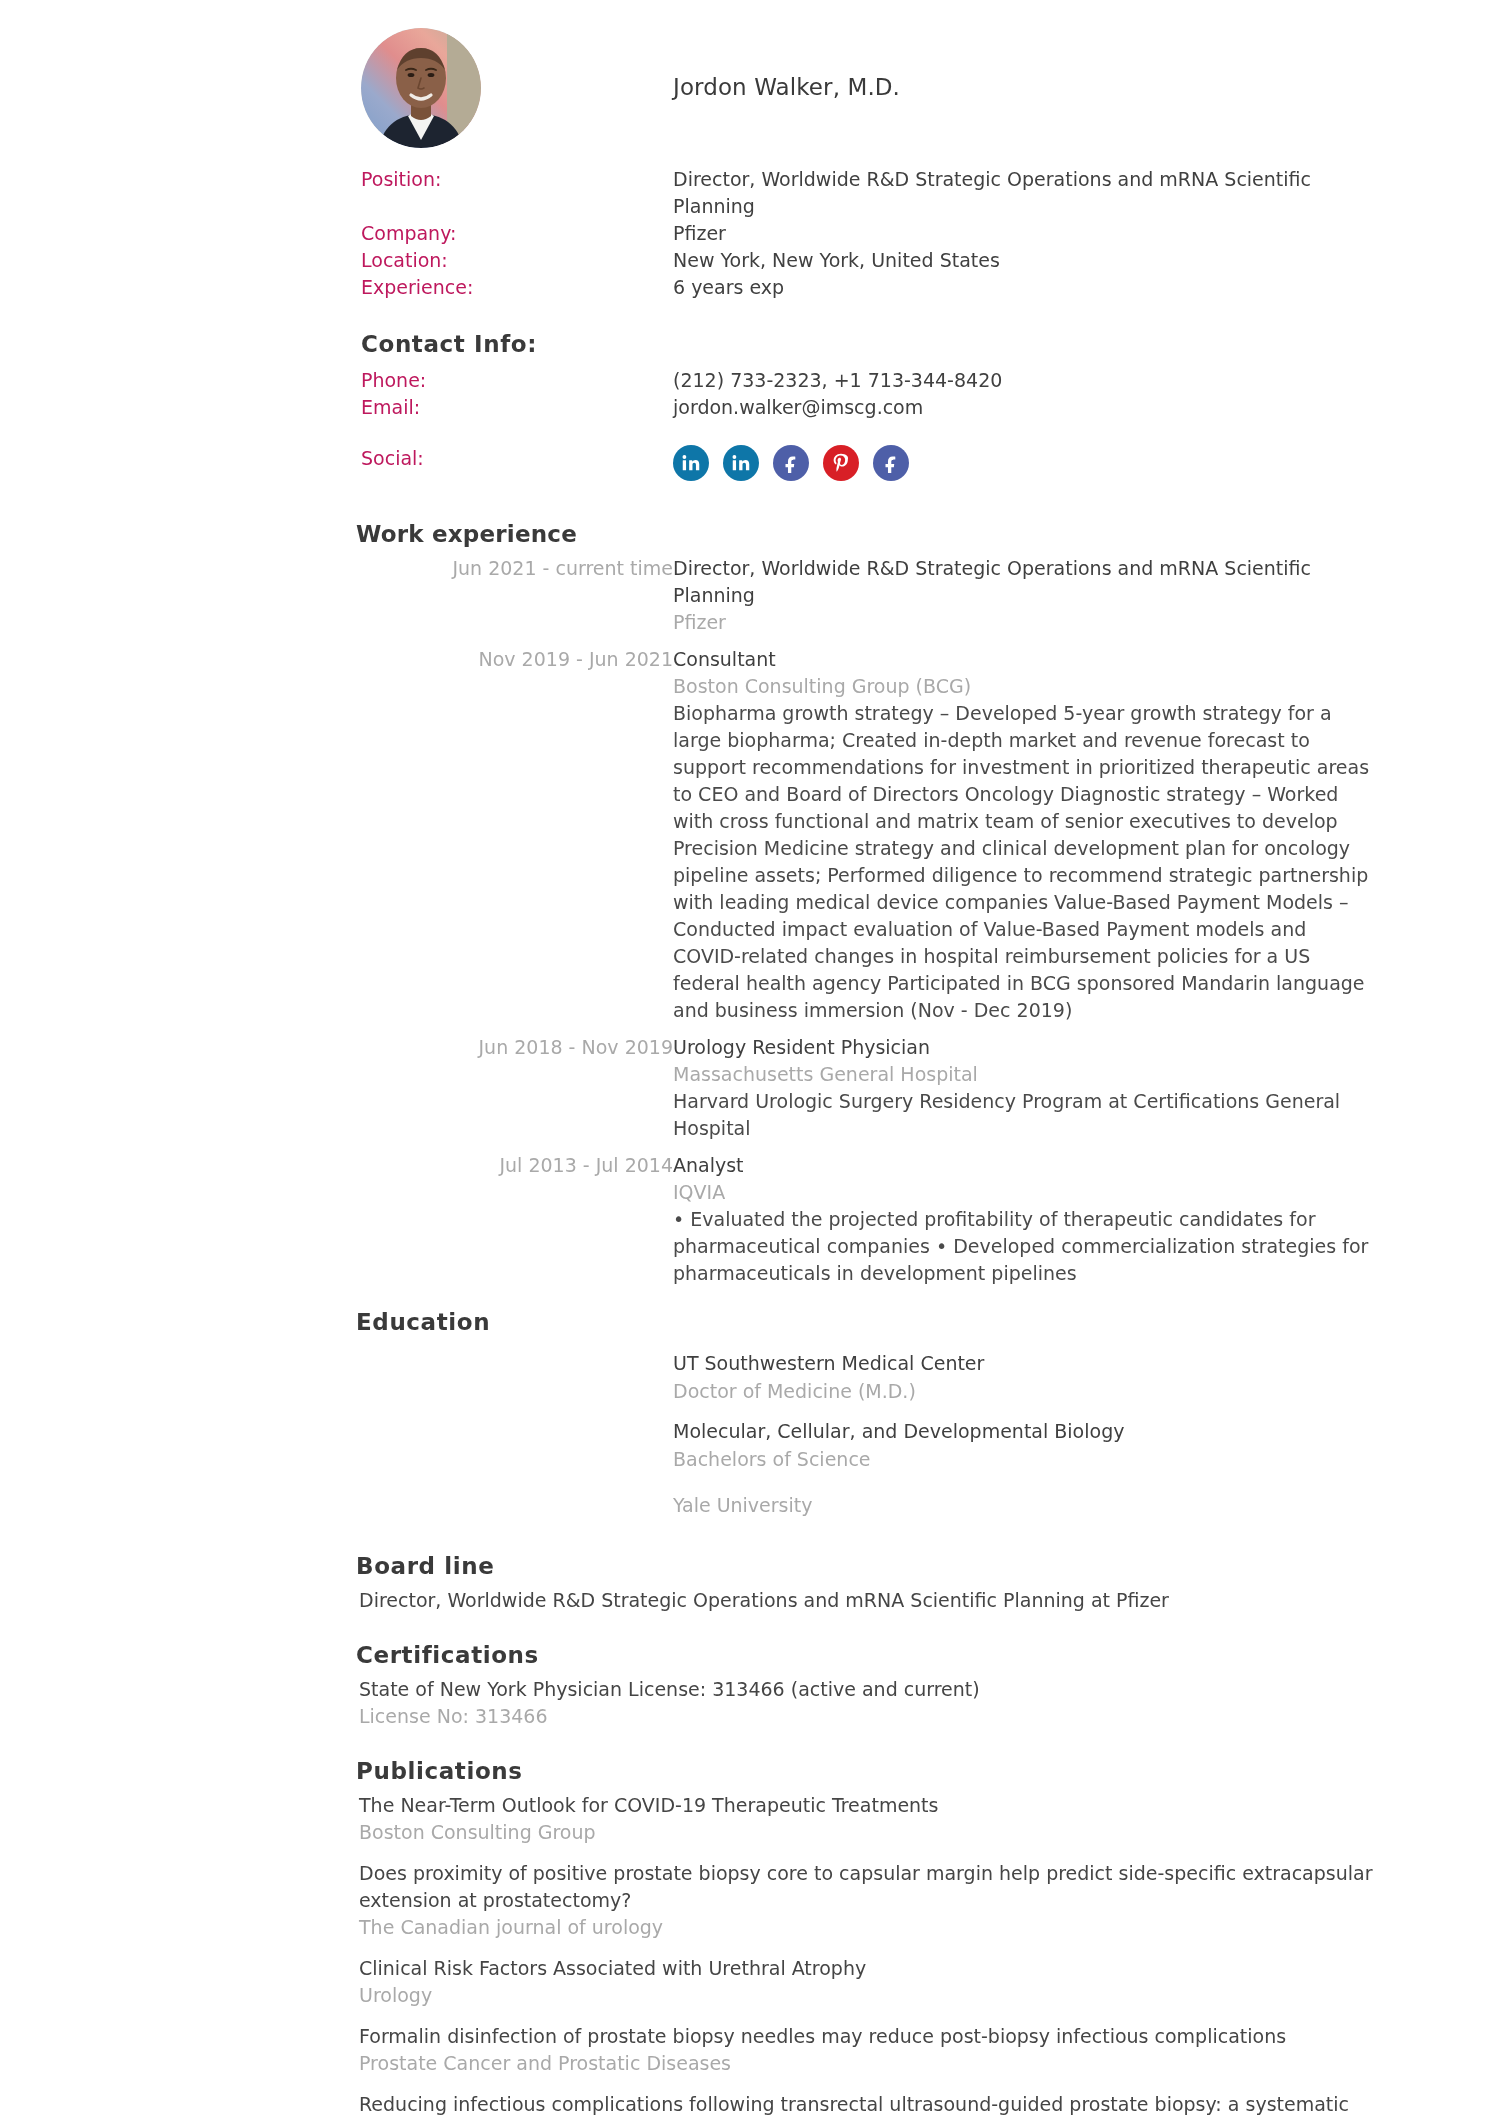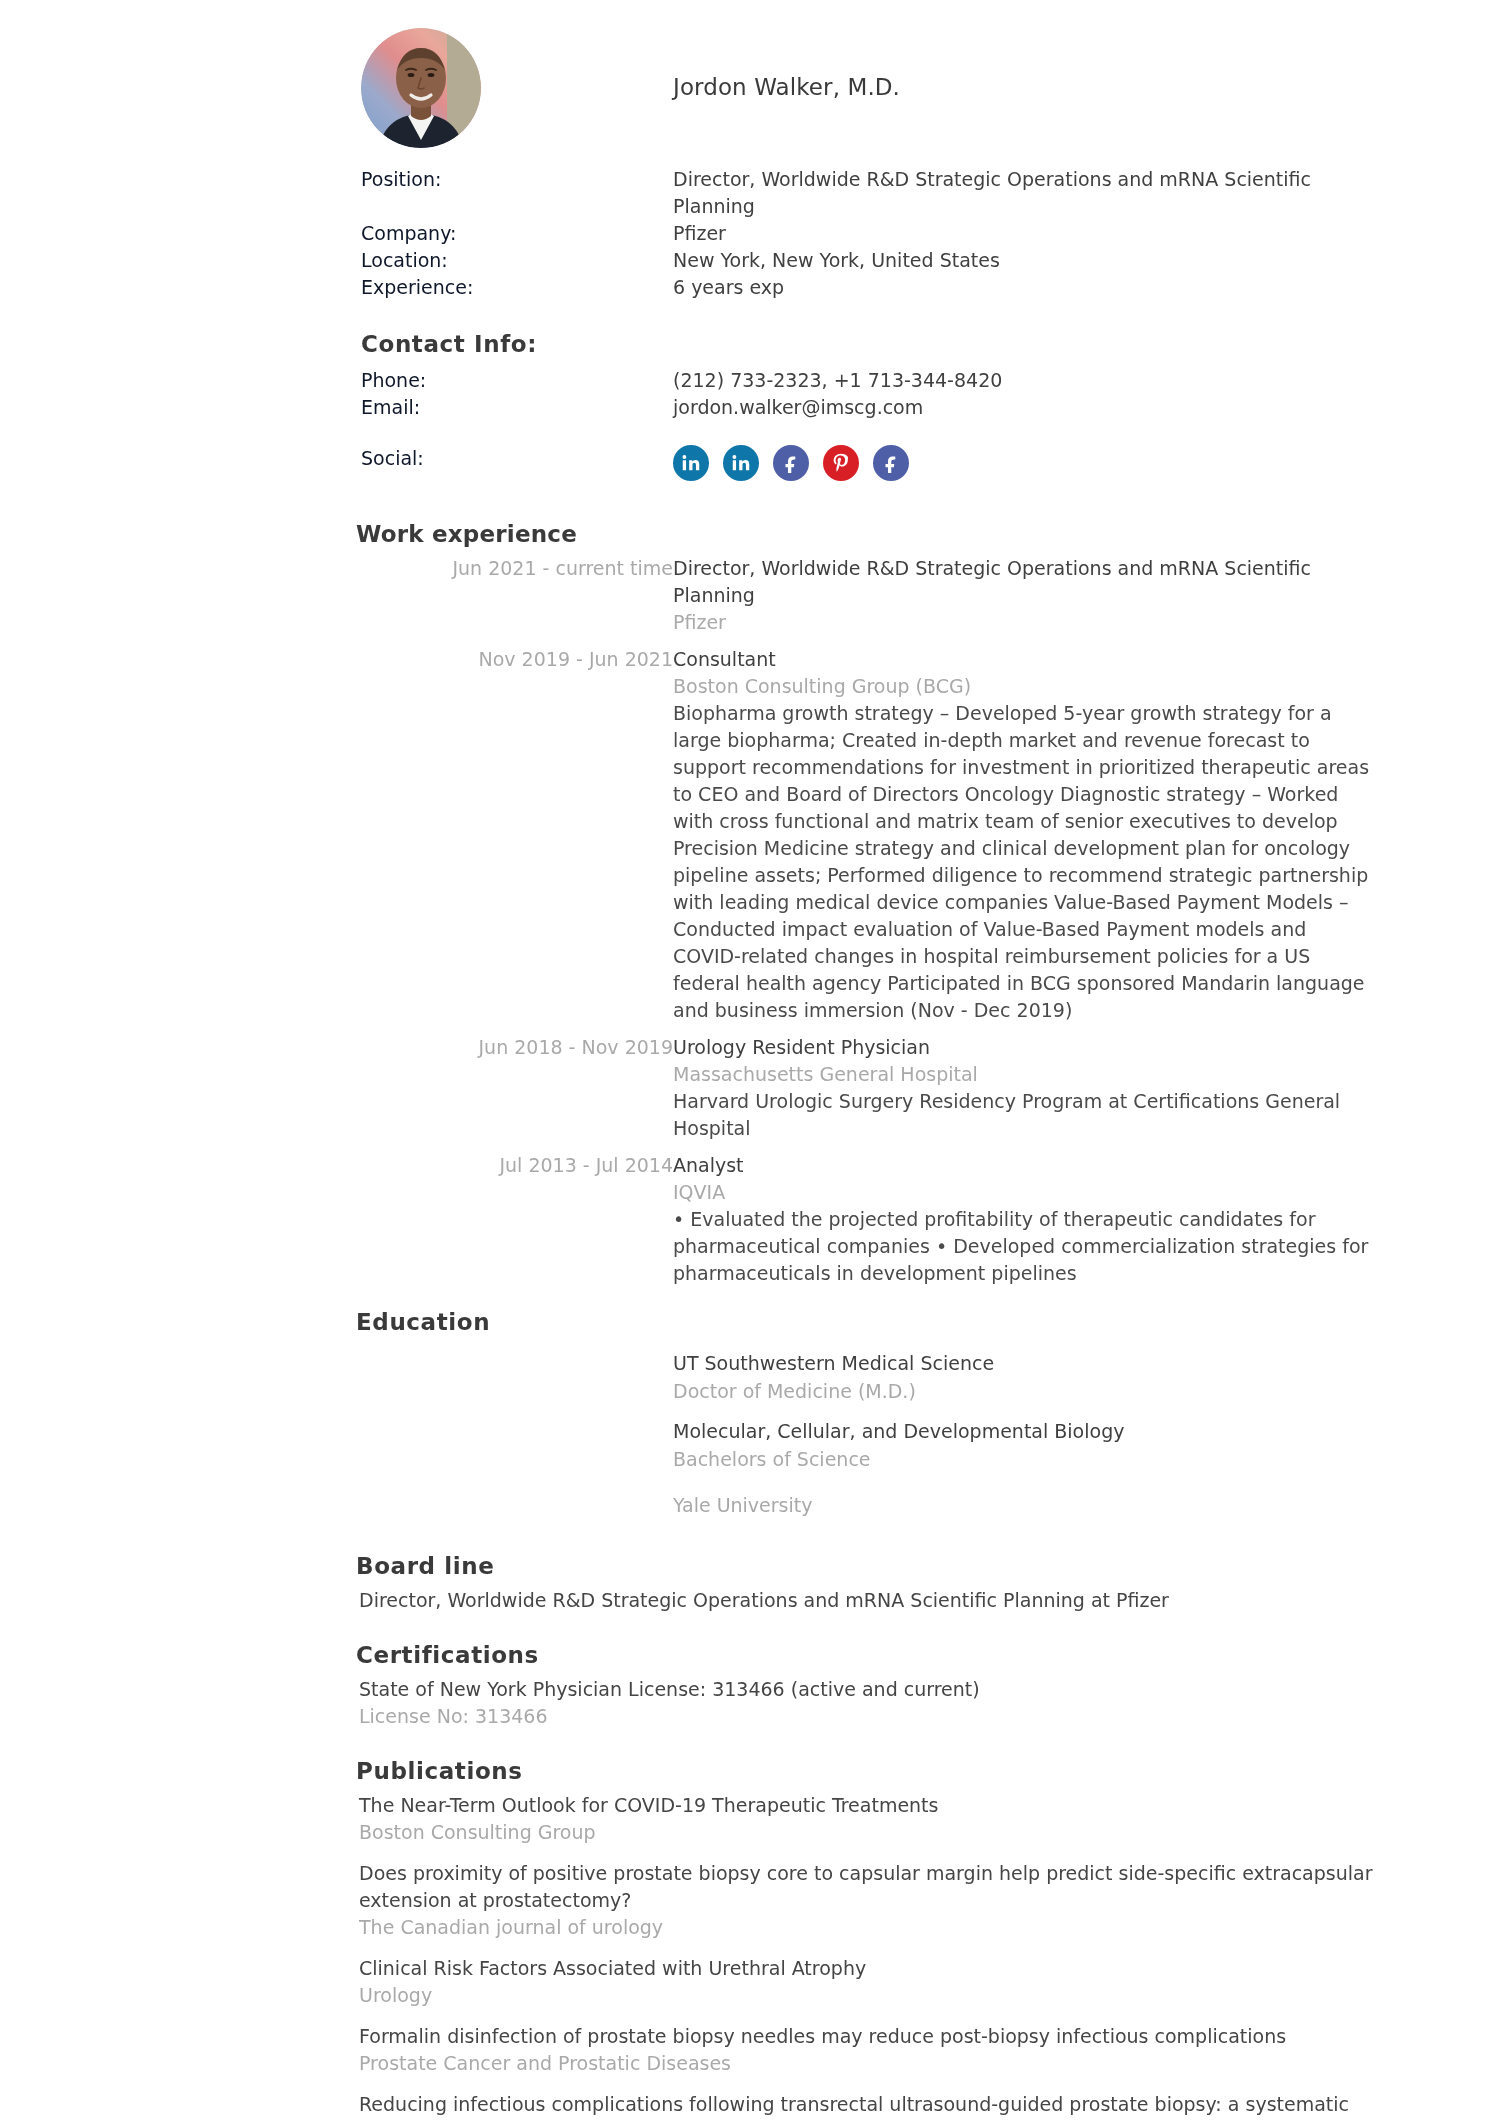--- a/index.html
+++ b/index.html
@@ -33,21 +33,21 @@
   
   .row {
     display: flex;
     align-items: flex-start;
     width: 1010px;
     margin-left: 245px;
   }
   .col-label {
     width: 312px;
     flex: 0 0 312px;
-    color: #0f172a;
+    color: #be185d;
     font-size: 19px;
     line-height: 27px;
     font-weight: 400;
   }
   .col-value {
     flex: 1 1 auto;
     color: #404040;
     font-size: 19px;
     line-height: 27px;
   }
@@ -358,21 +358,21 @@
       </div>
 
   <div class="sp-22"></div>
 
   <div class="section-title left-pad">Education</div>
   <div class="sp-14"></div>
   <div id="edu-list">
         <div class="row">
           <div class="col-label exp-dates"></div>
           <div class="col-value">
-            <div class="edu-school">UT Southwestern Medical Science</div>
+            <div class="edu-school">UT Southwestern Medical Center</div>
             <div class="edu-degree">Doctor of Medicine (M.D.)</div>
           </div>
         </div>
         <div style="height: 12px;"></div>
         <div class="row">
           <div class="col-label exp-dates"></div>
           <div class="col-value">
             <div class="edu-school">Molecular, Cellular, and Developmental Biology</div>
             <div class="edu-degree">Bachelors of Science</div>
             <div class="edu-extra">Yale University</div>

